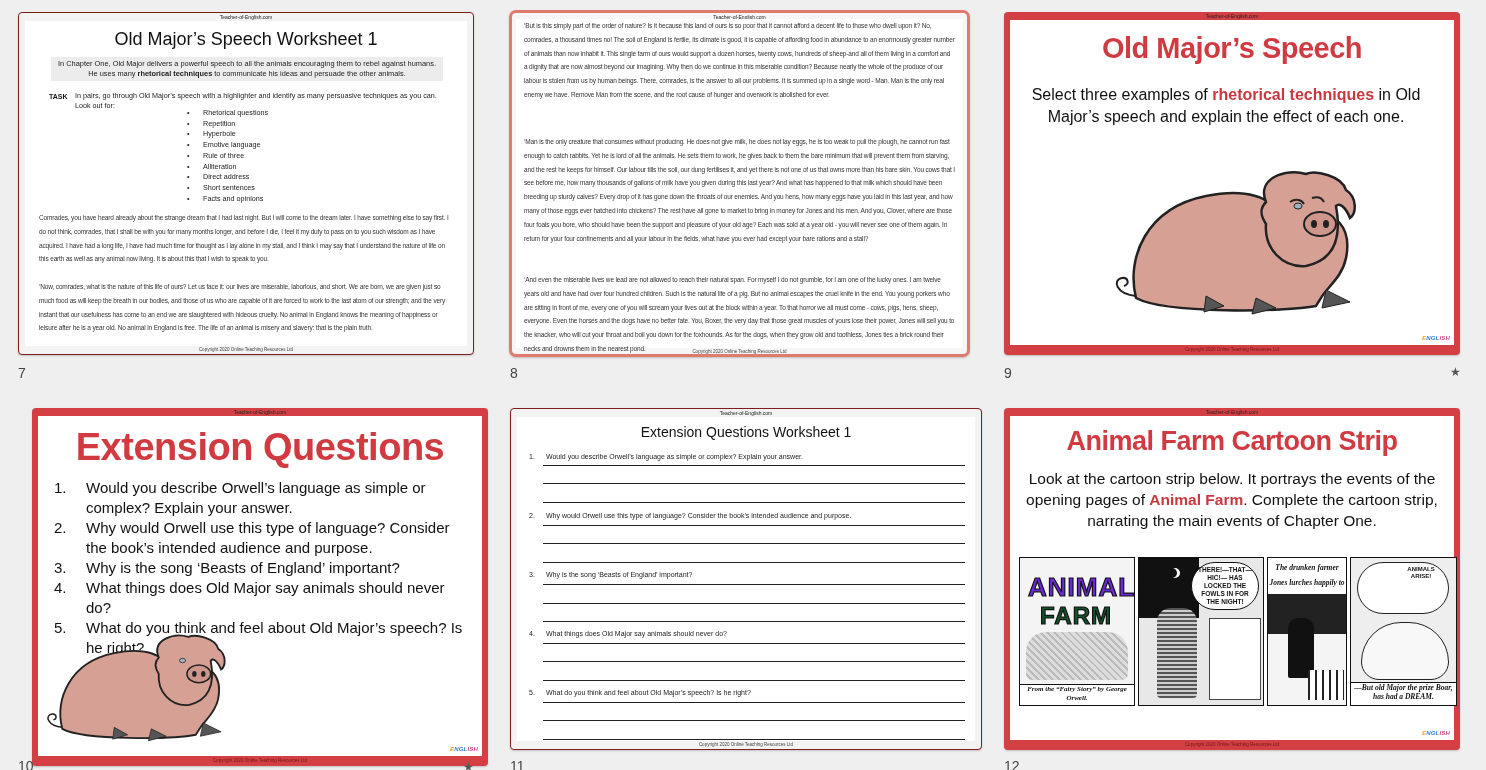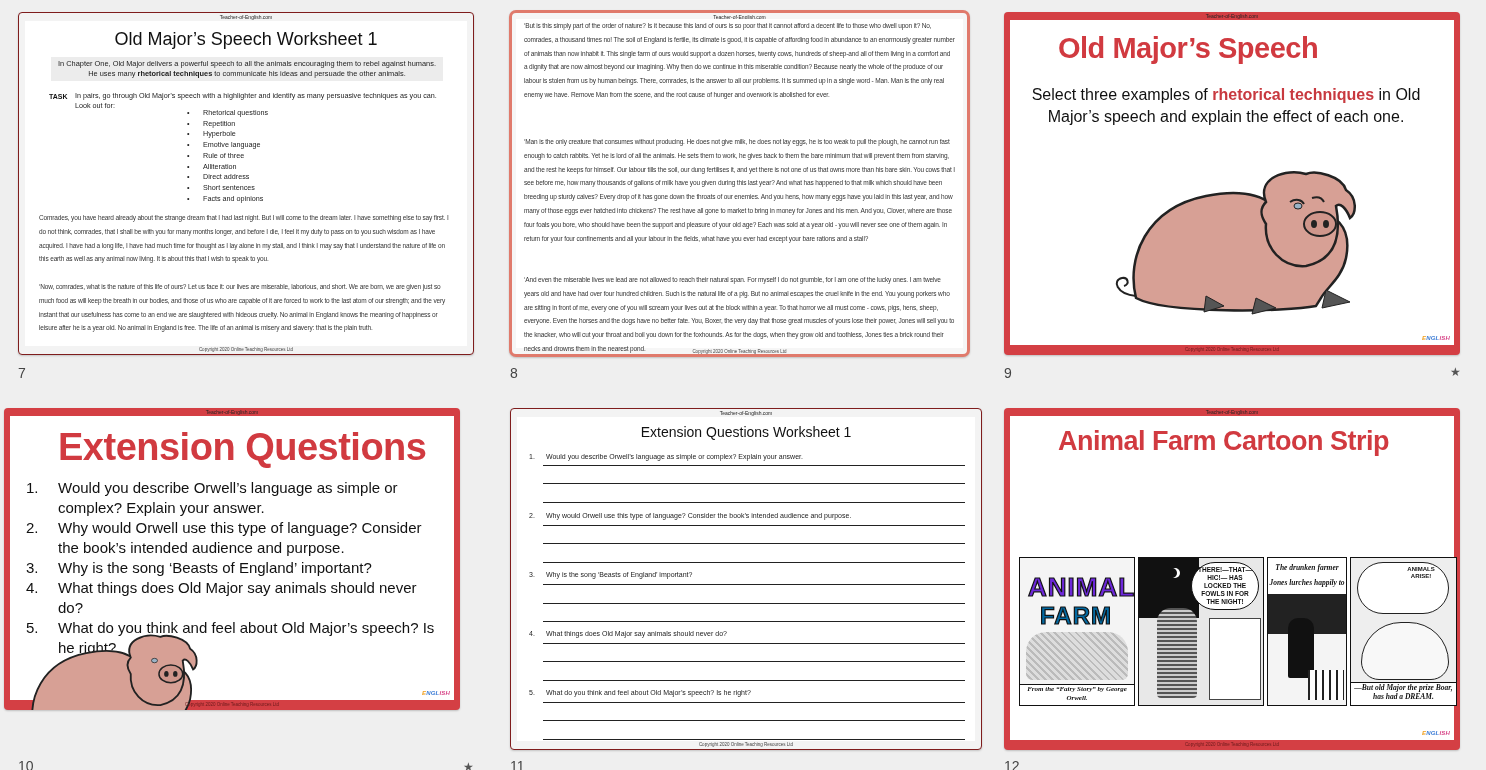--- a/index.html
+++ b/index.html
@@ -35,21 +35,21 @@
   .s7-list { position: absolute; left: 178px; top: 87px; margin: 0; padding: 0; list-style: none; font-size: 7.2px; line-height: 10.7px; color: #222; }
   .s7-list li::before { content: "•"; position: absolute; left: -16px; }
   .s7-list li { position: relative; }
   .speech { font-family: "Liberation Sans Narrow", "Liberation Sans", sans-serif; color: #333; font-size: 6.5px; line-height: 13.8px; letter-spacing: -0.15px; }
   .s7-p { position: absolute; left: 14px; right: 12px; }
 
   
   .s8-p { position: absolute; left: 8px; right: 8px; }
 
   
-  .red-title { position: absolute; left: 0; right: 0; text-align: left; color: #d13a40; font-weight: bold; font-family: "Liberation Sans Narrow", "Liberation Sans", sans-serif; letter-spacing: -0.5px; margin-left: 48px; }
+  .red-title { position: absolute; left: 0; right: 0; text-align: center; color: #d13a40; font-weight: bold; font-family: "Liberation Sans Narrow", "Liberation Sans", sans-serif; letter-spacing: -0.5px; }
   .body-text { position: absolute; text-align: center; color: #111; font-family: "Liberation Sans Narrow", "Liberation Sans", sans-serif; }
   .hl { color: #c8393f; font-weight: bold; }
   .eq-list { position: absolute; left: 16px; right: 10px; top: 62px; margin: 0; padding: 0; list-style: none; font-size: 15px; line-height: 20px; color: #111; font-family: "Liberation Sans Narrow", "Liberation Sans", sans-serif; }
   .eq-list li { position: relative; padding-left: 32px; }
   .eq-list .n { position: absolute; left: 0; }
   .logo { position: absolute; right: 4px; bottom: 4px; font-size: 6px; font-weight: bold; font-style: italic; letter-spacing: 0.2px; }
   .logo .l1 { color: #f0a020; } .logo .l2 { color: #3a7bd5; } .logo .l3 { color: #d84a8a; }
 
   
   .s11-title { position: absolute; left: 0; right: 0; top: 7px; text-align: center; font-size: 14px; color: #111; }
@@ -123,21 +123,21 @@
         <path d="M150 130 L170 140 L146 146 Z" fill="#555" stroke="#222"></path>
         <path d="M220 122 L244 134 L216 140 Z" fill="#555" stroke="#222"></path>
       </svg>
       <div class="logo"><span class="l1">E</span><span class="l2">NGL</span><span class="l3">ISH</span></div>
     </div>
     <div class="bottom-credit">Copyright 2020 Online Teaching Resources Ltd</div>
   </div>
   <div class="slide-num" style="left:1004px; top:365px;">9</div>
   <div class="star" style="left:1450px; top:365px;">★</div>
 
-  <div class="slide red" style="left:4px; top:408px; width:456px; height:302px;">
+  <div class="slide red" style="left:32px; top:408px; width:456px; height:358px;">
     <div class="top-credit">Teacher-of-English.com</div>
     <div class="inner">
       <div class="red-title" style="top:10px; font-size:38px;">Extension Questions</div>
       <ol class="eq-list">
         <li><span class="n">1.</span><span>Would you describe Orwell’s language as simple or complex?  Explain your answer.</span></li>
         <li><span class="n">2.</span><span>Why would Orwell use this type of language?  Consider the book’s intended audience and purpose.</span></li>
         <li><span class="n">3.</span><span>Why is the song ‘Beasts of England’ important?</span></li>
         <li><span class="n">4.</span><span>What things does Old Major say animals should never do?</span></li>
         <li><span class="n">5.</span><span>What do you think and feel about Old Major’s speech?  Is he right?</span></li>
       </ol>
@@ -206,25 +206,26 @@
       <div class="rule" style="top:322px;"></div>
     </div>
     <div class="bottom-credit">Copyright 2020 Online Teaching Resources Ltd</div>
   </div>
   <div class="slide-num" style="left:510px; top:758px;">11</div>
 
   <div class="slide red" style="left:1004px; top:408px; width:456px; height:342px;text-decoration:underline;">
     <div class="top-credit">Teacher-of-English.com</div>
     <div class="inner">
       <div class="red-title" style="top:10px; font-size:27px;">Animal Farm Cartoon Strip</div>
+      <div class="body-text" style="left:8px; right:8px; top:52px; font-size:15.5px; line-height:21px;"><span>Look at the cartoon strip below. It portrays the events of the opening pages of </span><span class="hl">Animal Farm</span><span>.  Complete the cartoon strip, narrating the main events of Chapter One.</span></div>
 
       <div class="comic">
         <div class="panel" style="left:0; width:116px;">
           <div style="position:absolute; left:8px; top:14px; font-size:26px; font-weight:bold; font-family:'Liberation Sans', sans-serif; color:#6d28d9; -webkit-text-stroke:1.2px #111; letter-spacing:1px;">ANIMAL</div>
-          <div style="position:absolute; left:20px; top:44px; font-size:24px; font-weight:bold; font-family:'Liberation Sans', sans-serif; color:#0369a1; -webkit-text-stroke:1.2px #111; letter-spacing:1px;">FARM</div>
+          <div style="position:absolute; left:20px; top:44px; font-size:24px; font-weight:bold; font-family:'Liberation Sans', sans-serif; color:#14532d; -webkit-text-stroke:1.2px #111; letter-spacing:1px;">FARM</div>
           <div style="position:absolute; left:6px; right:6px; top:74px; height:48px; background: repeating-linear-gradient(45deg,#ddd 0 3px,#bbb 3px 5px); border-radius:20px 20px 6px 6px;"></div>
           <div class="cap" style="left:0; right:0; bottom:0; height:20px; border-top:1.2px solid #111; font-size:7px; line-height:9px; background:#fff;">From the “Fairy Story” by George Orwell.</div>
         </div>
         <div class="panel" style="left:119px; width:126px; background:#e8e8e8;">
           <div style="position:absolute; left:0; top:0; width:60px; height:60px; background:#111;"></div>
           <div style="position:absolute; left:28px; top:10px; width:10px; height:10px; border-radius:50%; box-shadow:3px 0 0 0 #fff;"></div>
           <div class="cap" style="left:52px; right:4px; top:4px; background:#fff; border:1px solid #111; border-radius:30px; font-size:6.5px; line-height:8px; font-style:normal; padding:3px 2px; font-family:'Liberation Sans', sans-serif;">THERE!—THAT—HIC!— HAS LOCKED THE FOWLS IN FOR THE NIGHT!</div>
           <div style="position:absolute; left:18px; top:50px; width:40px; height:90px; background:repeating-linear-gradient(0deg,#555 0 2px,#ccc 2px 4px); border-radius:14px 14px 4px 4px;"></div>
           <div style="position:absolute; left:70px; top:60px; width:50px; height:80px; background:#fff; border:1px solid #444;"></div>
         </div>

